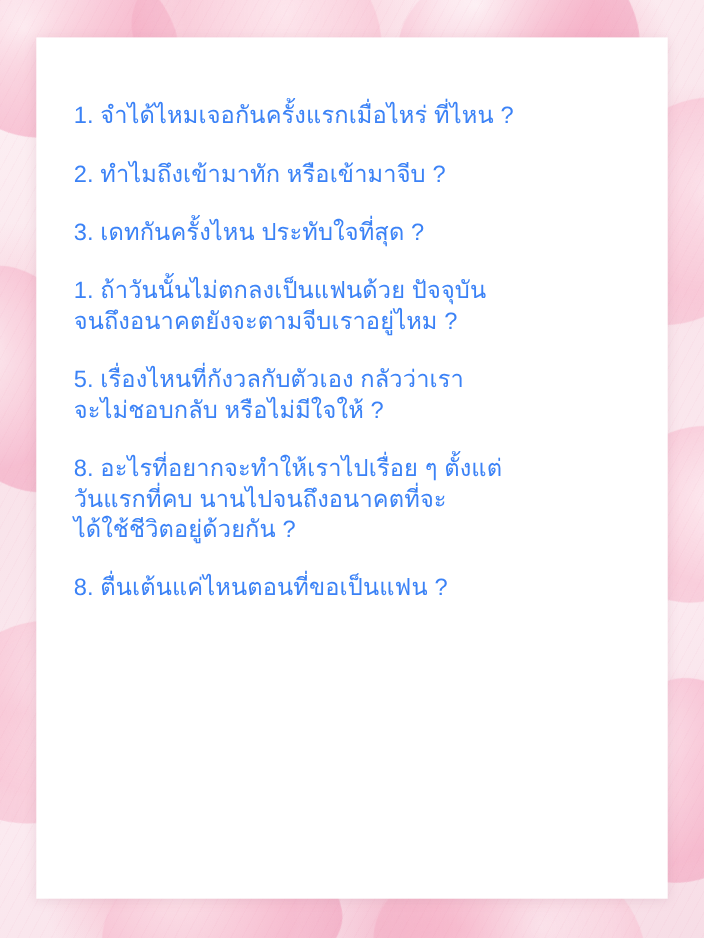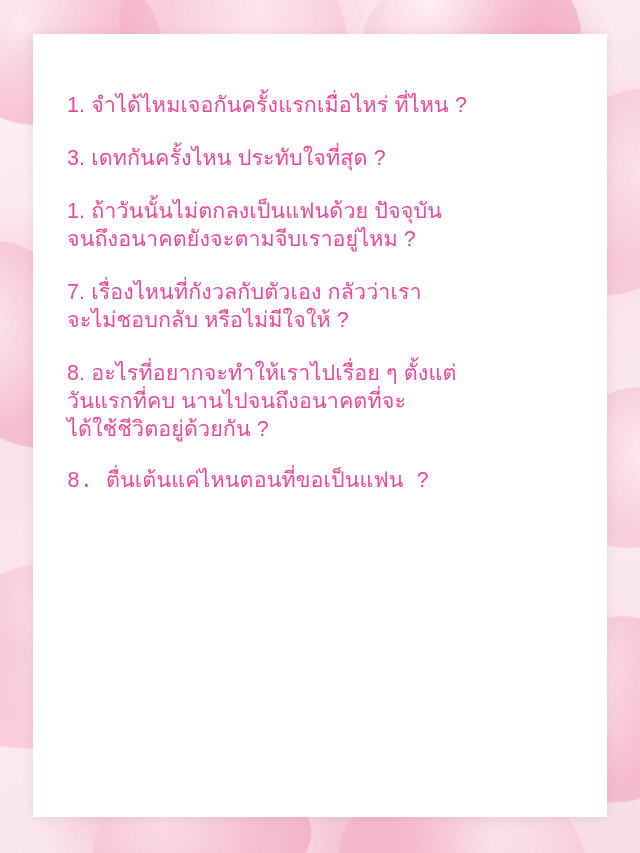--- a/index.html
+++ b/index.html
@@ -58,28 +58,28 @@
     left: 33px;
     top: 34px;
     width: 574px;
     height: 783px;
     background: #ffffff;
     box-shadow: 0 2px 10px rgba(180,120,145,0.18);
     box-sizing: border-box;
     padding: 58px 34px 30px 34px;
   }
   .q {
-    color: #ec4899;
+    color: #3b82f6;
     font-size: 21.5px;
     line-height: 1.30;
     margin: 0 0 25px 0;
     letter-spacing: 0.1px;
     white-space: pre-line;
   }
-  .q:last-child { margin-bottom: 15px; font-family: Liberation Mono, monospace; }
+  .q:last-child { margin-bottom: 15px; }
 </style>
 </head>
 <body>
 
 <div id="page">
 
   <div class="bg-layer"></div>
 
   <div class="petal" style="left:-40px; top:-30px; width:200px; height:150px; transform:rotate(-18deg);"></div>
   <div class="petal v2" style="left:120px; top:-55px; width:230px; height:160px; transform:rotate(10deg);"></div>
@@ -88,24 +88,25 @@
   <div class="petal" style="left:-60px; top:240px; width:160px; height:210px; transform:rotate(-30deg);"></div>
   <div class="petal v2" style="left:-55px; top:560px; width:170px; height:190px; transform:rotate(14deg);"></div>
   <div class="petal" style="left:90px; top:760px; width:220px; height:150px; transform:rotate(-12deg);"></div>
   <div class="petal v2" style="left:340px; top:775px; width:250px; height:160px; transform:rotate(8deg);"></div>
   <div class="petal" style="left:530px; top:620px; width:180px; height:180px; transform:rotate(-20deg);"></div>
   <div class="petal v2" style="left:555px; top:380px; width:150px; height:170px; transform:rotate(30deg);"></div>
   <div class="veins"></div>
 
   <div id="card">
     <p class="q">1. จำได้ไหมเจอกันครั้งแรกเมื่อไหร่ ที่ไหน ?</p>
+    <p class="q">2. ทำไมถึงเข้ามาทัก หรือเข้ามาจีบ ?</p>
     <p class="q">3. เดทกันครั้งไหน ประทับใจที่สุด ?</p>
     <p class="q">1. ถ้าวันนั้นไม่ตกลงเป็นแฟนด้วย ปัจจุบัน
 จนถึงอนาคตยังจะตามจีบเราอยู่ไหม ?</p>
-    <p class="q">7. เรื่องไหนที่กังวลกับตัวเอง กลัวว่าเรา
+    <p class="q">5. เรื่องไหนที่กังวลกับตัวเอง กลัวว่าเรา
 จะไม่ชอบกลับ หรือไม่มีใจให้ ?</p>
     <p class="q">8. อะไรที่อยากจะทำให้เราไปเรื่อย ๆ ตั้งแต่
 วันแรกที่คบ นานไปจนถึงอนาคตที่จะ
 ได้ใช้ชีวิตอยู่ด้วยกัน ?</p>
     <p class="q">8. ตื่นเต้นแค่ไหนตอนที่ขอเป็นแฟน ?</p>
   </div>
 
 </div>
 
 </body></html>

